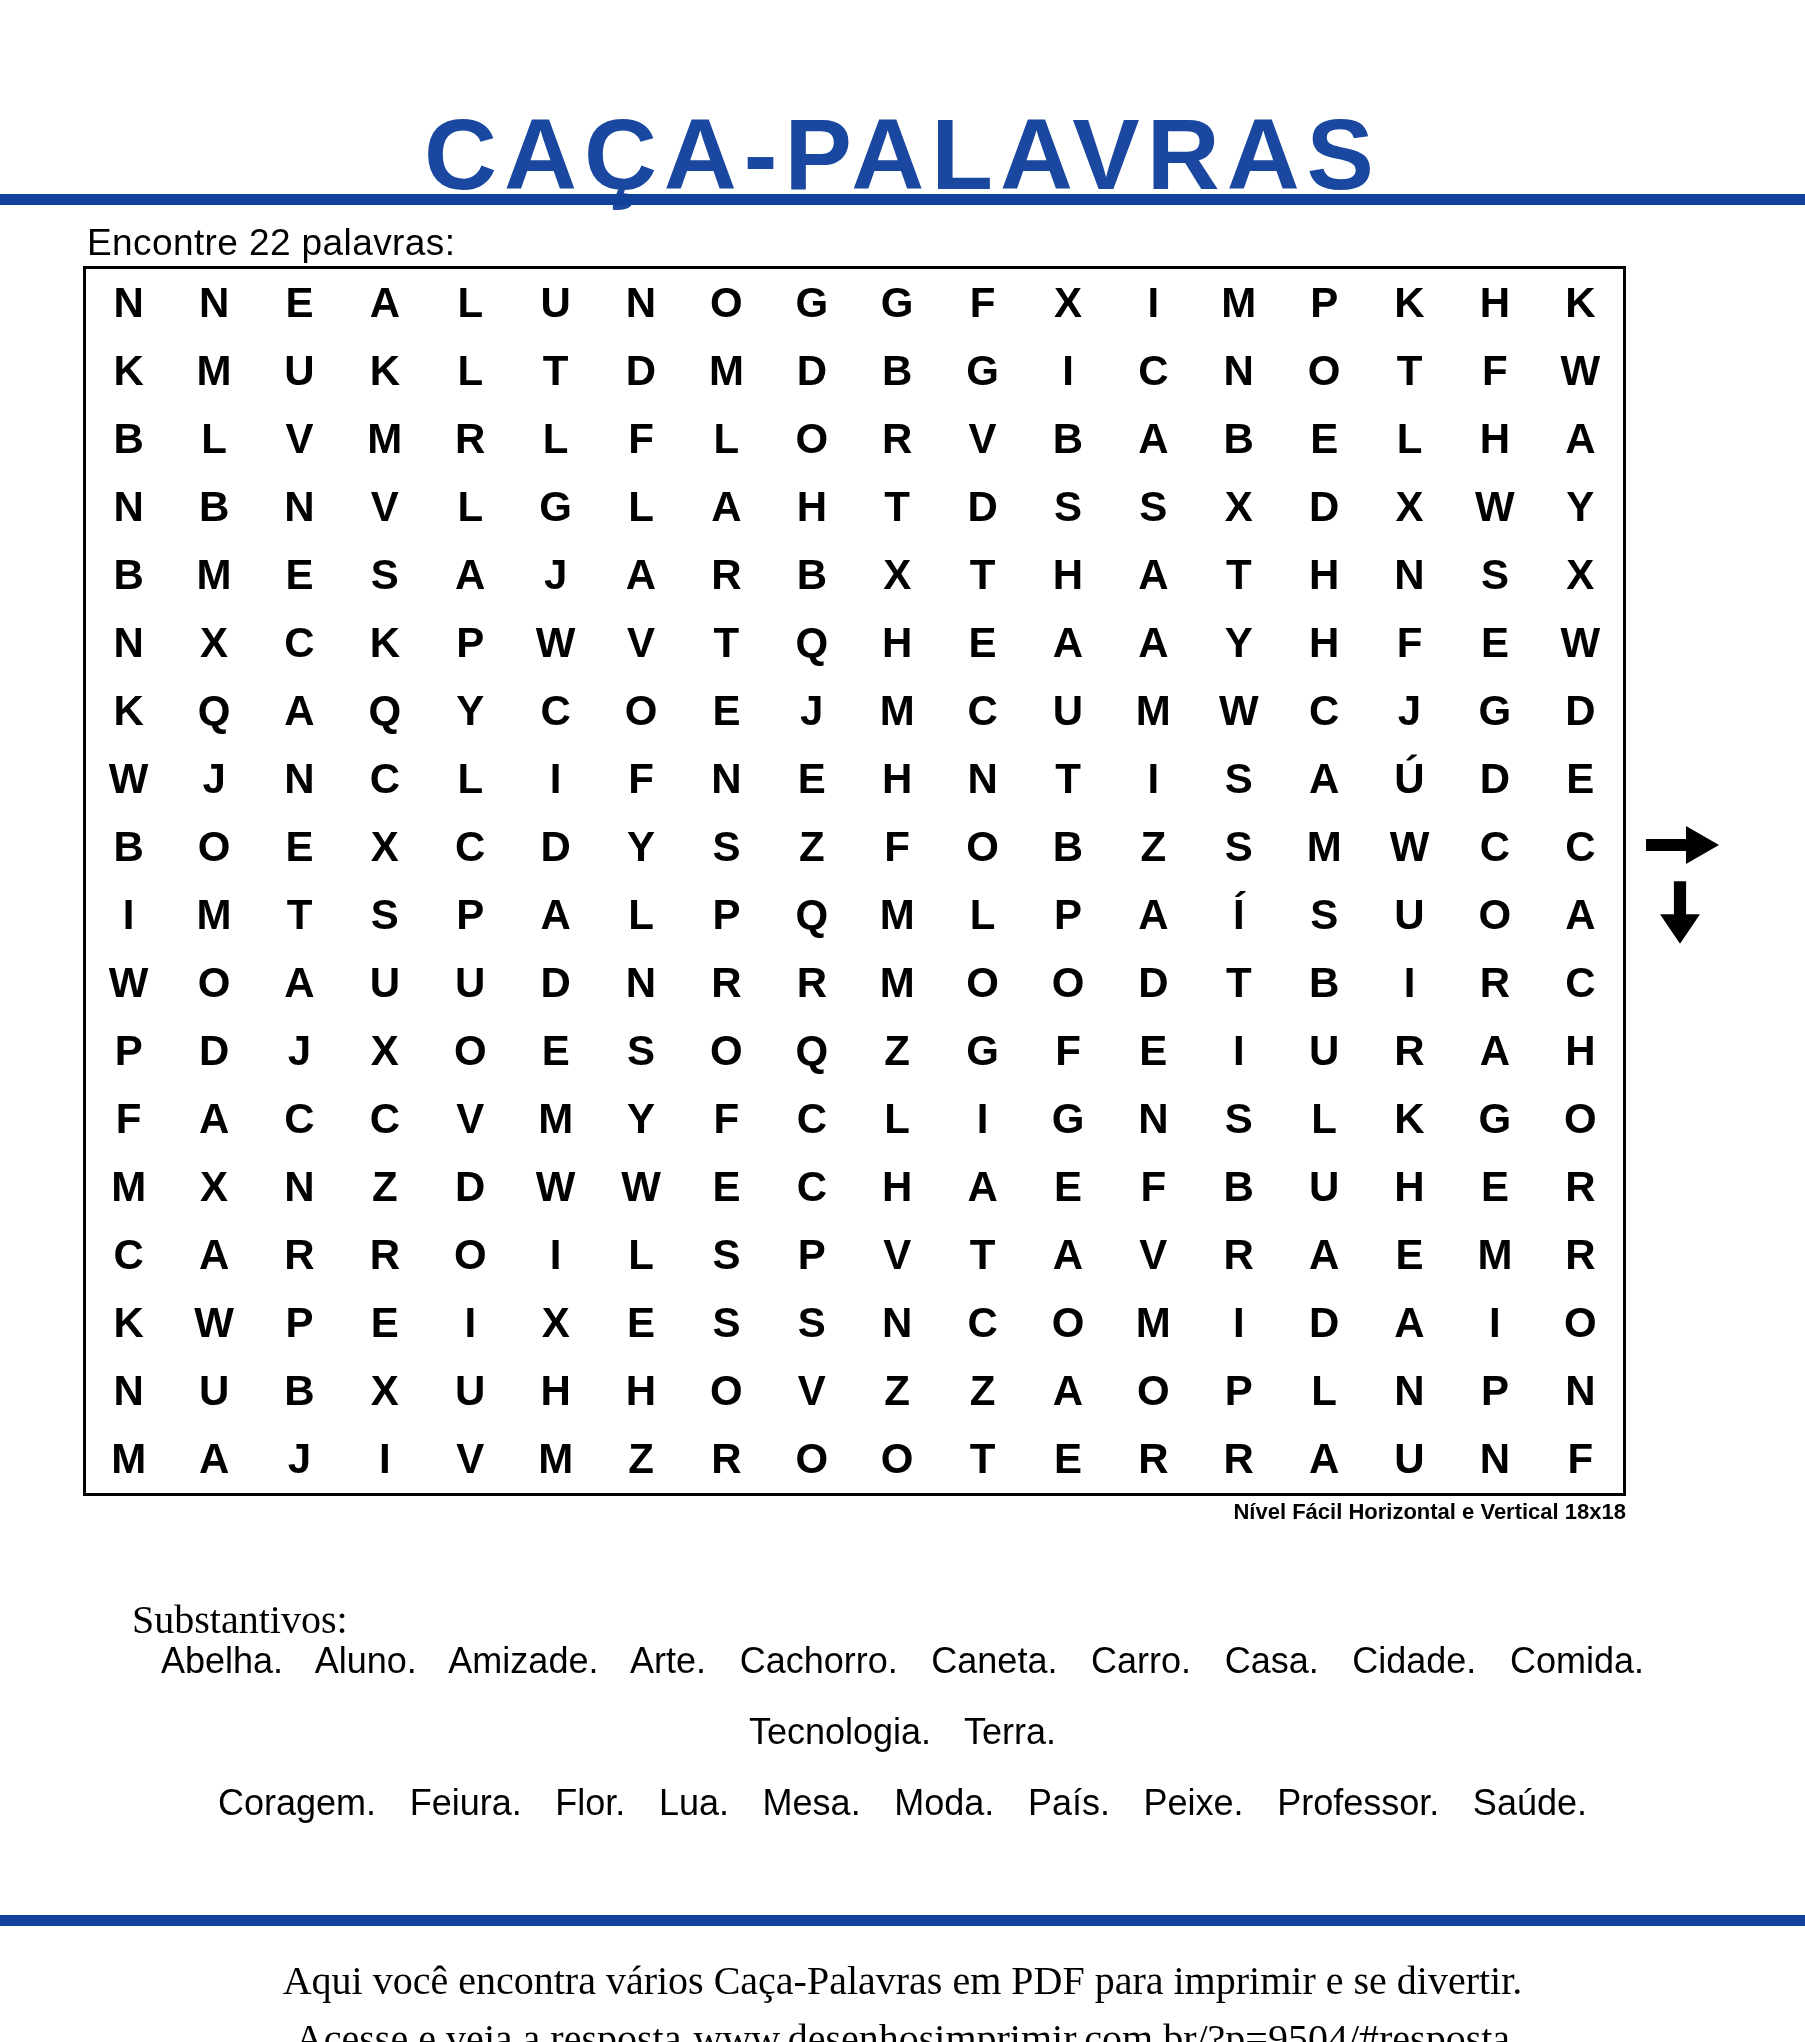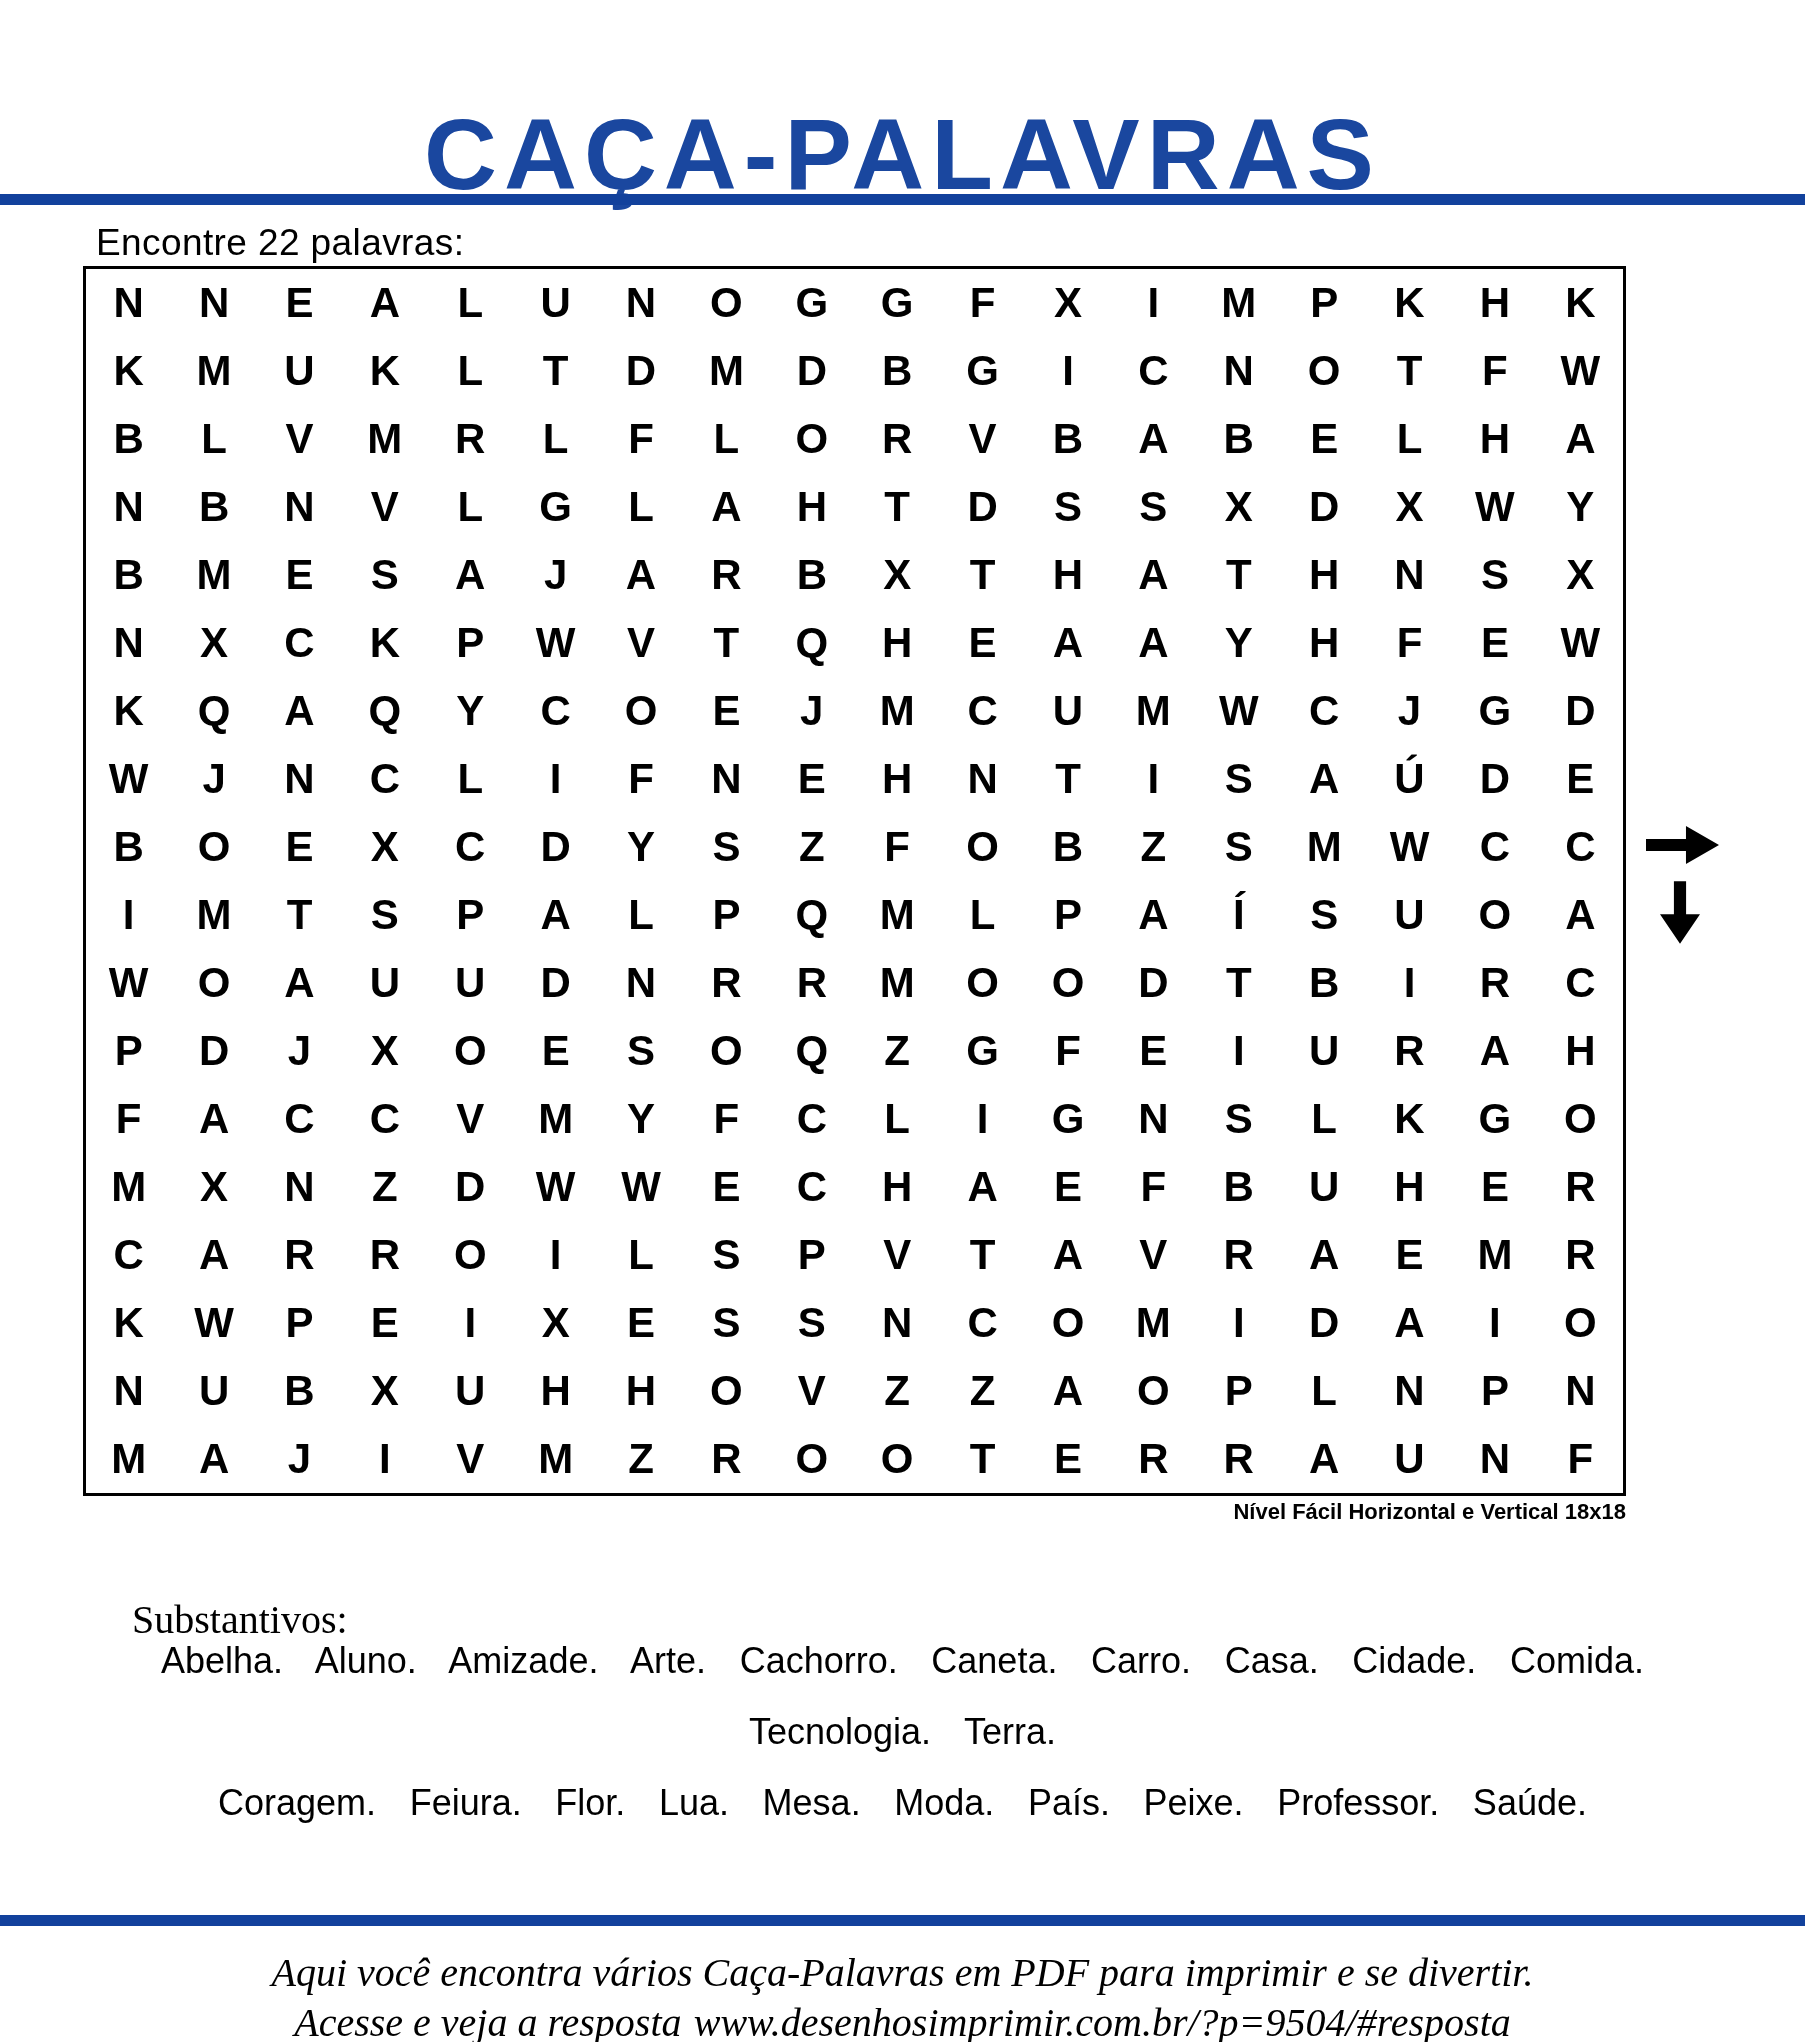--- a/index.html
+++ b/index.html
@@ -40,21 +40,21 @@
     color:var(--subtitle-orange);
   }
   .bar{
     position:absolute;left:0;right:0;
     background:var(--bar-blue);
   }
   .bar.top{top:194px;height:11.4px;}
   .bar.bottom{top:1915px;height:10.5px;}
   .instruction{
     position:absolute;
-    left:96px;top:222px;
+    left:87px;top:222px;
     font-size:37px;
     font-weight:400;
     letter-spacing:0.4px;
   }
   .grid-box{
     position:absolute;
     left:83px;top:266px;
     width:1543px;height:1230px;
     border:3.5px solid #000;
     box-sizing:border-box;
@@ -110,21 +110,21 @@
     font-family:"Liberation Sans",sans-serif;
   }
   .footer-text{
     position:absolute;
     left:0;right:0;top:1948px;
     text-align:center;
     font-family:"Liberation Serif",serif;
     font-size:40px;
     line-height:50px;
   }
-  .footer-text p{margin:0;font-style:italic;}
+  .footer-text p{margin:8px;}
   .footer-url{margin-left:12.2px;}
 </style>
 </head>
 <body>
 
 <div class="page">
 
   <h1 class="title">CAÇA-PALAVRAS</h1>
 
   <div class="bar top"></div>

